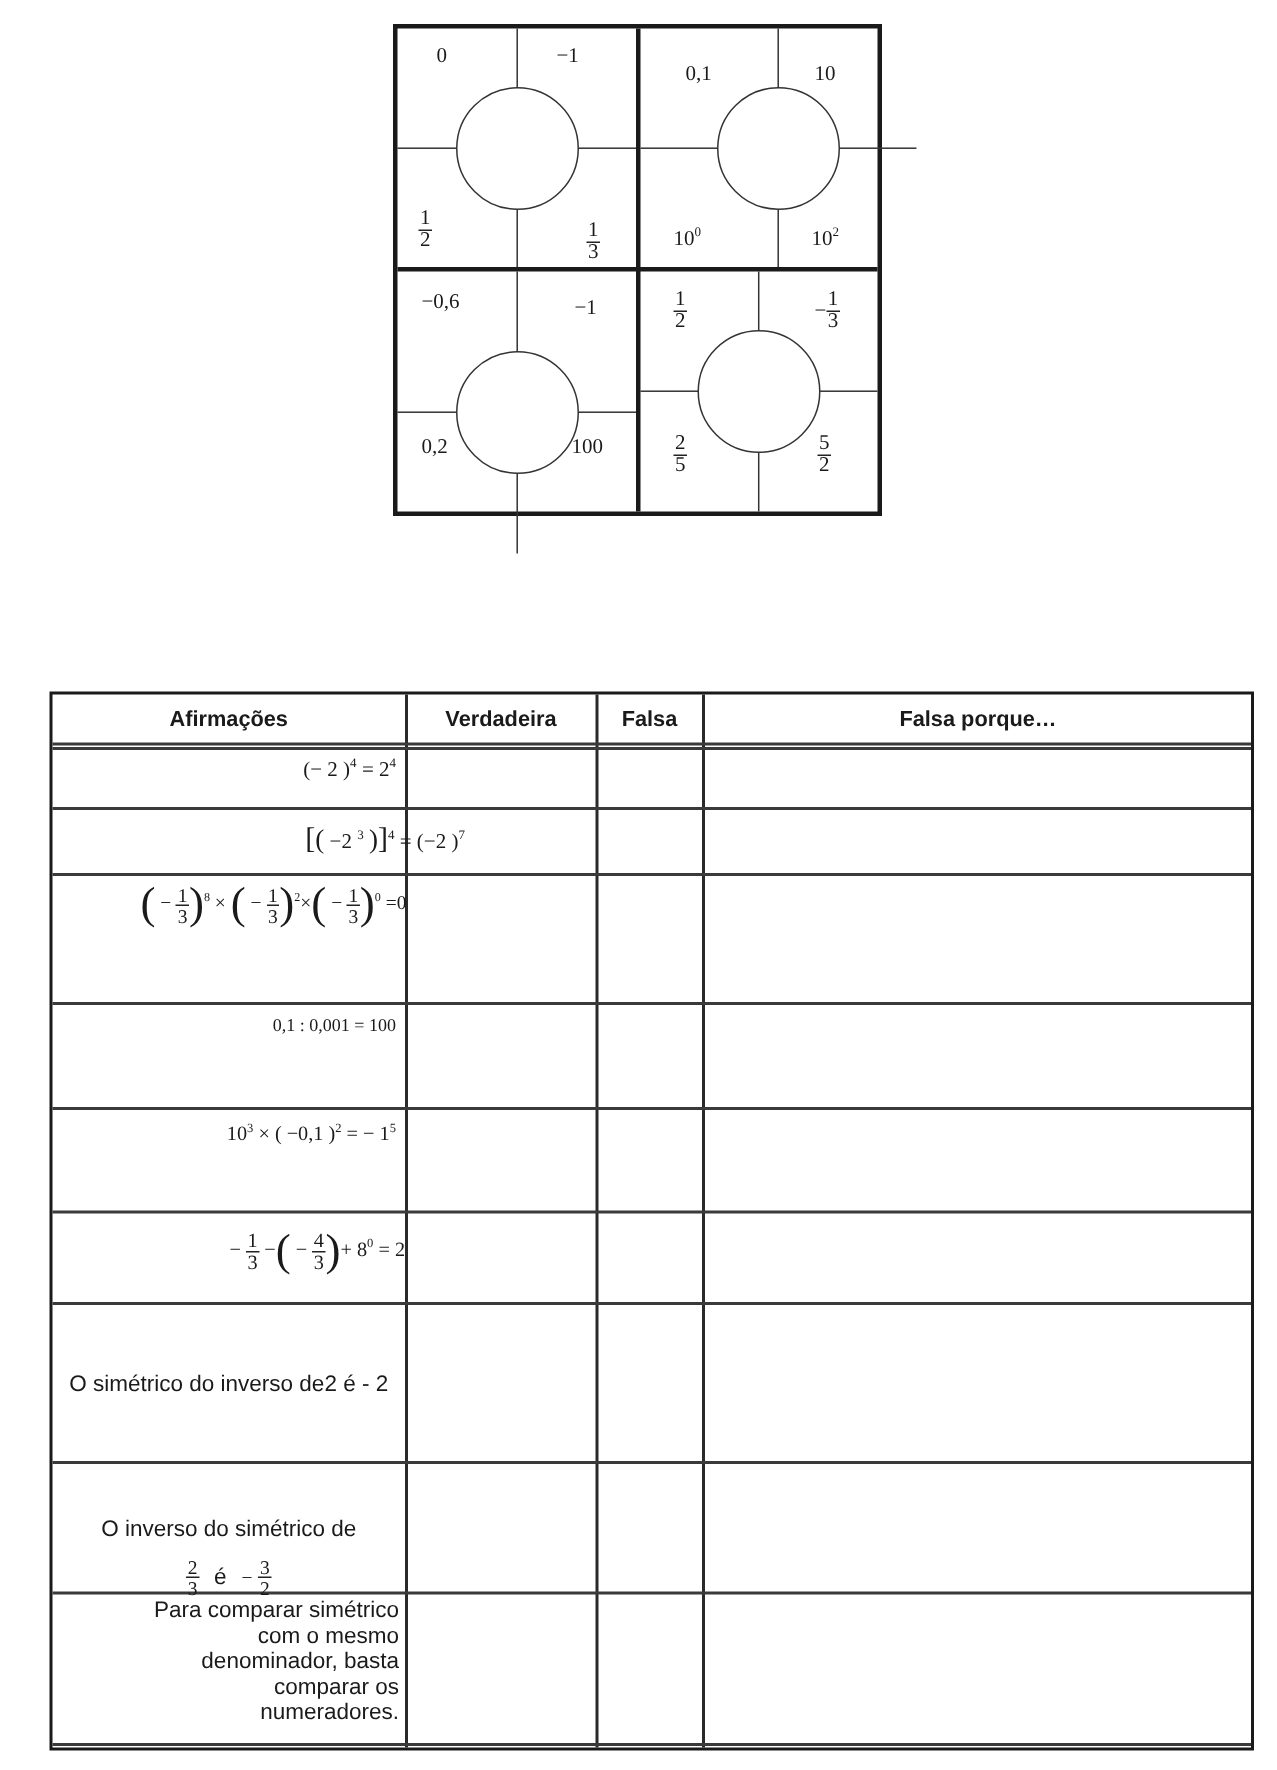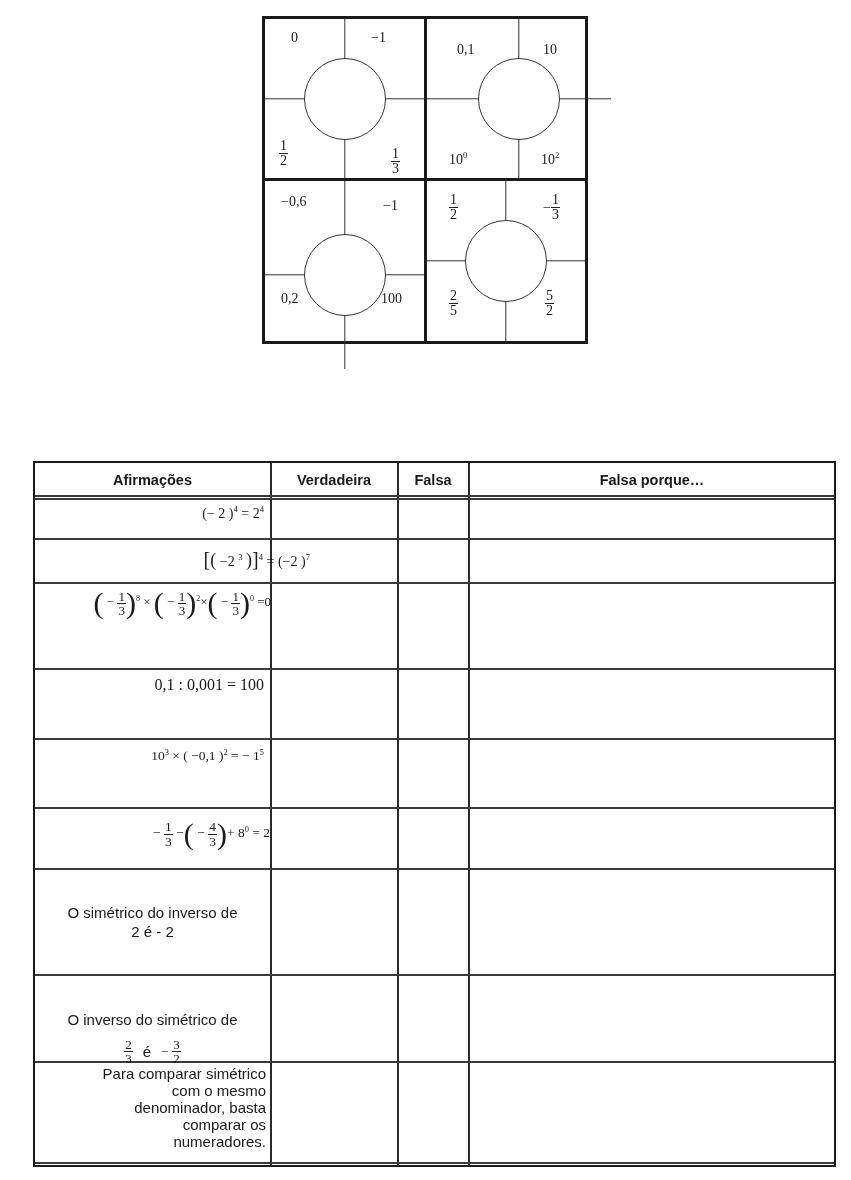--- a/index.html
+++ b/index.html
@@ -22,21 +22,21 @@
   .frac .d{padding:0 1px;}
   sup{font-size:0.62em;vertical-align:0.65em;line-height:0;}
 
   
   #table{position:absolute;left:33px;top:461px;width:803px;height:706px;box-sizing:border-box;border:2.5px solid #1a1a1a;}
   .col-line{position:absolute;top:0;bottom:0;width:1.6px;background:#2a2a2a;}
   .row-line{position:absolute;left:0;right:0;height:1.6px;background:#3a3a3a;}
   .hdr{position:absolute;top:0;height:34px;display:flex;align-items:center;justify-content:center;font-weight:bold;font-size:14.5px;}
   .cell{position:absolute;box-sizing:border-box;}
   .stmt{font-size:14px;padding:6px 6px 0 8px;text-align:right;}
-  .stmt.center{display:flex;flex-direction:column;align-items:center;justify-content:center;text-align:center;padding:0 4px;}
+  .stmt.center{display:flex;align-items:center;justify-content:center;text-align:center;padding:0 4px;}
   .stmt.plain{font-size:15px;line-height:17px;padding:2px 4px 0 6px;}
   .answer{background:transparent;}
   .paren{font-size:30px;line-height:1;vertical-align:middle;font-weight:100;}
 </style>
 </head>
 <body>
 
 <div id="puzzle" class="serif">
 
   <div class="quad" style="left:0;top:0;width:159px;height:159px;">
@@ -144,21 +144,21 @@
     <span>×</span>
     <span class="paren">(</span> <span>−</span> <span class="frac">
         <span class="n">1</span>
         <span class="d">3</span>
       </span><span class="paren">)</span><sup>2</sup><span>×</span><span class="paren">(</span> <span>−</span> <span class="frac">
         <span class="n">1</span>
         <span class="d">3</span>
       </span><span class="paren">)</span><sup>0</sup> <span>=</span><span>0</span>
   </div>
 
-  <div class="cell stmt serif" style="left:0;top:207px;width:235px;height:68px;font-size:16px;padding-top:6px;">0,1  :  0,001 = 100</div>
+  <div class="cell stmt serif" style="left:0;top:207px;width:235px;height:68px;font-size:12px;padding-top:6px;">0,1  :  0,001 = 100</div>
 
   <div class="cell stmt serif" style="left:0;top:277px;width:235px;height:67px;font-size:13.5px;padding-top:8px;">
     <span>10</span><sup>3</sup> <span>×</span> ( <span>−0,1</span> )<sup>2</sup> <span>=</span> <span>−</span> <span>1</span><sup>5</sup>
   </div>
 
   <div class="cell stmt serif" style="left:0;top:346px;width:235px;height:59px;padding:10px 0 0 6px;font-size:13.5px;white-space:nowrap;">
     <span>−</span> <span class="frac">
         <span class="n">1</span>
         <span class="d">3</span>
       </span> <span>−</span><span class="paren">(</span> <span>−</span> <span class="frac">

